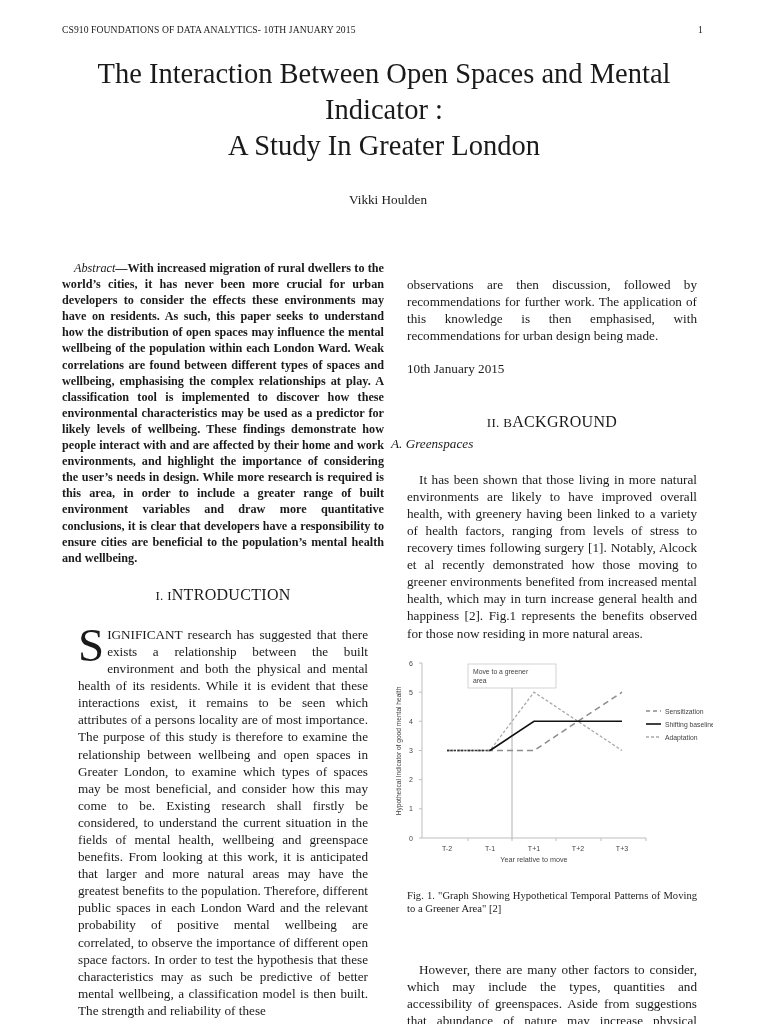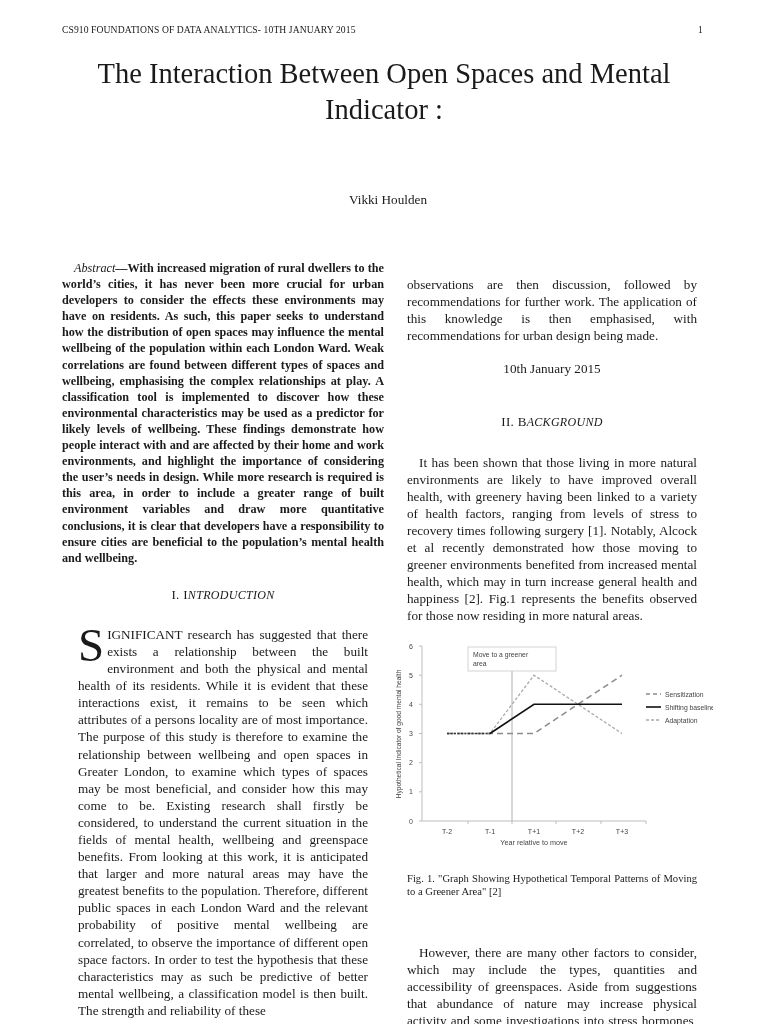--- a/index.html
+++ b/index.html
@@ -12,42 +12,43 @@
   .title { position:absolute; top:56px; left:40px; width:688px; text-align:center;
     font-size:28.5px; line-height:36px; font-weight:normal; }
   .author { position:absolute; top:192px; left:4px; width:768px; text-align:center; font-size:13.2px; }
   .col { position:absolute; width:322px; font-size:13.2px; line-height:17.1px; text-align:justify; }
   .col-left { left:62px; top:260px; }
   .col-right { left:391px; top:260px; }
   .abstract { font-weight:bold; font-size:12.2px; line-height:16.1px; text-align:justify;
     text-indent:12px; margin:0; }
   .abstract .lbl { font-style:italic; font-weight:normal; }
   .sec-head { text-align:center; font-size:13px; margin:0; letter-spacing:0.3px; }
-  .sec-head .sc { font-size:12px;font-style:italic; }
+  .sec-head .sc { font-size:16px; }
   .subsec { font-style:italic; margin:0; }
   p { margin:16px; }
   .indent { text-indent:12px; }
   .dropcap { float:left; font-size:47px; line-height:34px; margin:2px 3px 0 0; height:34px; }
   .intro-first { }
-  .date-right { text-align:center; }
+  .date-right { text-align:left; }
   .fig { position:relative; width:322px; height:215px; margin-top:4px; }
   .fig svg { position:absolute; left:0; top:0; }
   .caption { font-size:10.6px; line-height:13px; text-align:justify; }
 </style>
 </head>
 <body>
 
 <div class="running-head">
   <span class="left">CS910 FOUNDATIONS OF DATA ANALYTICS- 10TH JANUARY 2015</span>
   <span class="right">1</span>
 </div>
 
 <div class="title">
   <div>The Interaction Between Open Spaces and Mental</div>
   <div>Indicator :</div>
+  <div>A Study In Greater London</div>
 </div>
 
 <div class="author">Vikki Houlden</div>
 
 <div class="col col-left">
   <p class="abstract"><span class="lbl">Abstract</span><span>—</span><span>With increased migration of rural dwellers to the world’s cities, it has never been more crucial for urban developers to consider the effects these environments may have on residents. As such, this paper seeks to understand how the distribution of open spaces may influence the mental wellbeing of the population within each London Ward. Weak correlations are found between different types of spaces and wellbeing, emphasising the complex relationships at play. A classification tool is implemented to discover how these environmental characteristics may be used as a predictor for likely levels of wellbeing. These findings demonstrate how people interact with and are affected by their home and work environments, and highlight the importance of considering the user’s needs in design. While more research is required is this area, in order to include a greater range of built environment variables and draw more quantitative conclusions, it is clear that developers have a responsibility to ensure cities are beneficial to the population’s mental health and wellbeing.</span></p>
 
   <div style="height:20px"></div>
   <h2 class="sec-head" style="font-weight:normal;">
     <span>I.</span>
@@ -60,20 +61,21 @@
 <div class="col col-right">
   <p>observations are then discussion, followed by recommendations for further work. The application of this knowledge is then emphasised, with recommendations for urban design being made.</p>
   <p class="date-right">10th January 2015</p>
 
   <div style="height:20px"></div>
   <h2 class="sec-head" style="font-weight:normal;">
     <span>II.</span>
     <span>B</span><span class="sc">ACKGROUND</span>
   </h2>
   <div style="height:3px"></div>
+  <p class="subsec">A. Greenspaces</p>
   <div style="height:3px"></div>
   <p class="indent">It has been shown that those living in more natural environments are likely to have improved overall health, with greenery having been linked to a variety of health factors, ranging from levels of stress to recovery times following surgery [1]. Notably, Alcock et al recently demonstrated how those moving to greener environments benefited from increased mental health, which may in turn increase general health and happiness [2]. Fig.1 represents the benefits observed for those now residing in more natural areas.</p>
 
   <div class="fig">
     <svg width="322" height="215" viewBox="0 0 322 215">
 
       <g font-family="Liberation Sans, DejaVu Sans, sans-serif" font-size="7" fill="#444">
 
         <line x1="31" y1="5" x2="31" y2="180" stroke="#bdbdbd" stroke-width="1"></line>
 

